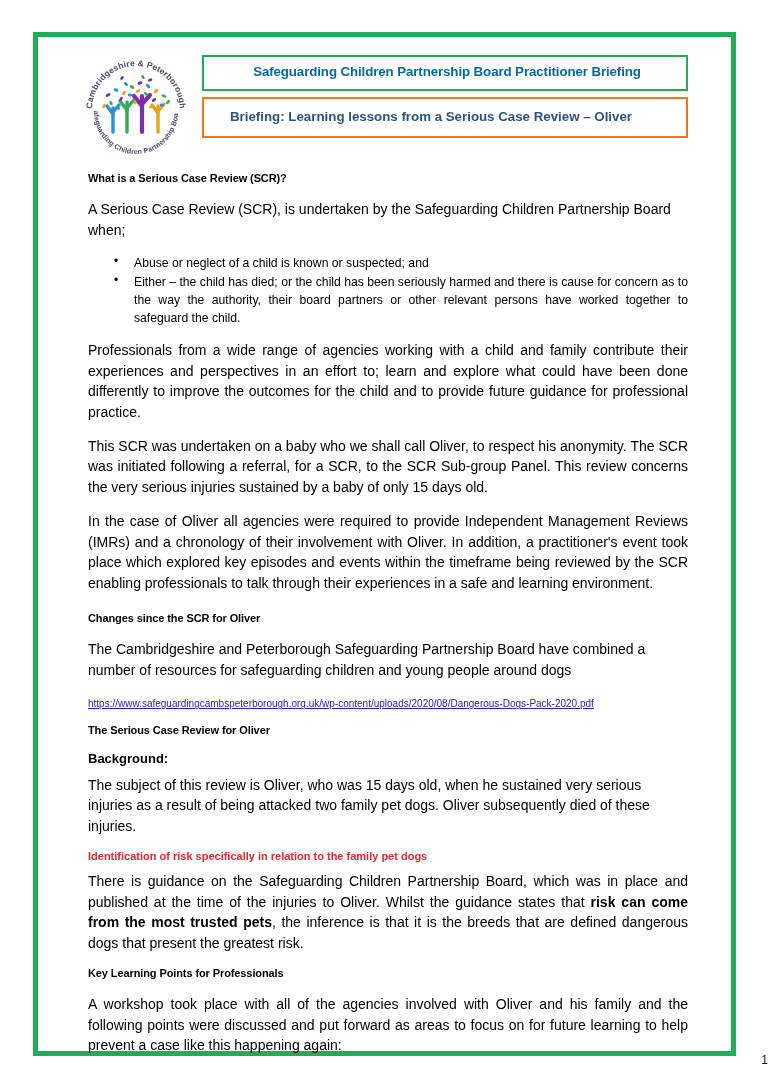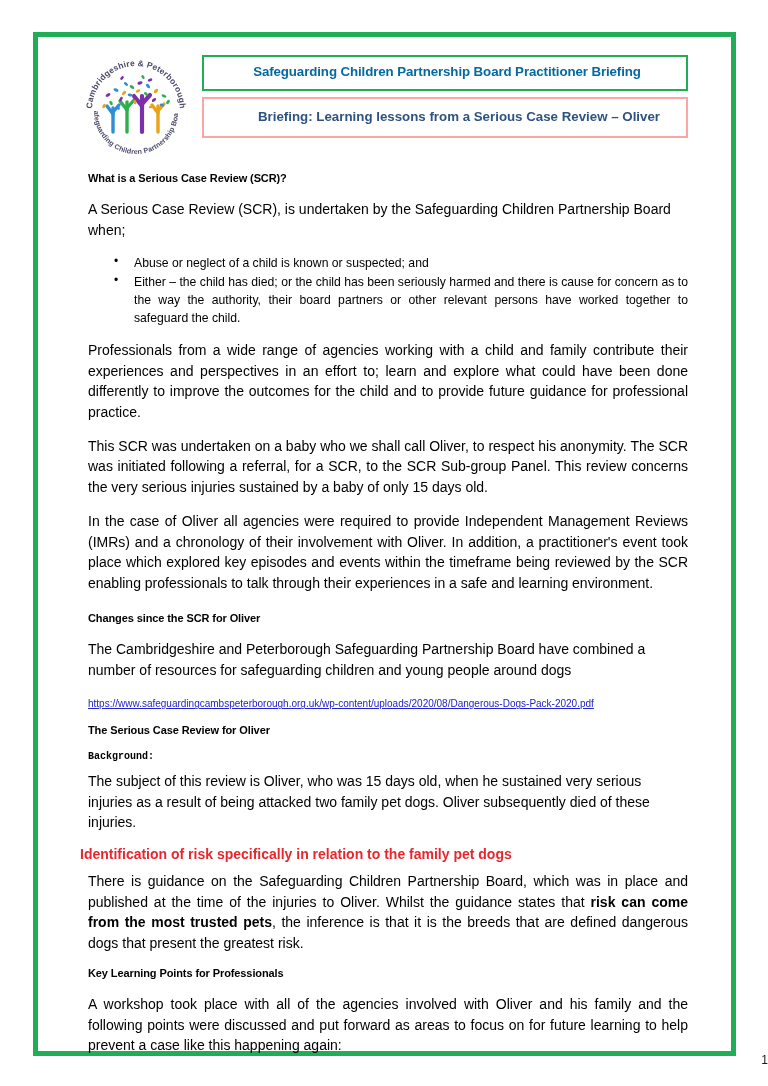--- a/index.html
+++ b/index.html
@@ -65,54 +65,53 @@
     color: #0369a1;
     font-weight: bold;
     font-size: 13.3px;
     text-align: center;
     padding: 8px 6px 9px 10px;
     letter-spacing: -0.1px;
     line-height: 1.1;
   }
   .title-blue {
     margin-top: 6px;
-    border: 2px solid #fca5a5;
+    border: 2px solid #f97316;
     color: #2E5281;
     font-weight: bold;
     font-size: 13.3px;
-    text-align: right;
+    text-align: left;
     padding: 9px 26px 10px 26px;
     line-height: 1.38;
   }
 
   
   .body-area { margin-top: 12px; }
 
   h2.sec {
     font-size: 11px;
     font-weight: bold;
     margin: 0 0 14px 8px;
     line-height: 1.2;
     letter-spacing: -0.1px;
   }
   h2.sec.tight-top { margin-top: 18px; }
 
   h3.sub {
-    font-size: 10px;
+    font-size: 13px;
     font-weight: bold;
     margin: 0 0 8px 8px;
     line-height: 1.2;
-    font-family: Liberation Mono, monospace;
   }
 
   h3.red {
-    font-size: 14px;
+    font-size: 11px;
     font-weight: bold;
     color: #E8262C;
-    margin: 0 0 8px 0;
+    margin: 0 0 8px 8px;
     line-height: 1.2;
   }
 
   p.para {
     font-size: 14px;
     line-height: 1.48;
     margin: 0 0 13px 8px;
     text-align: justify;
     text-justify: inter-word;
   }

